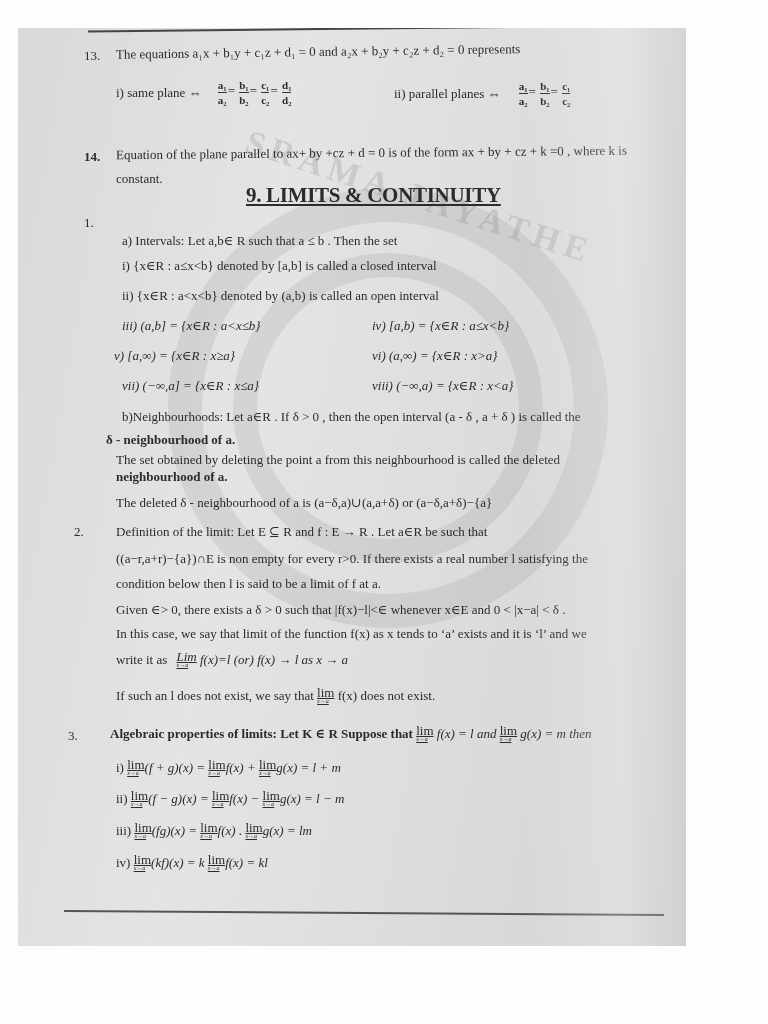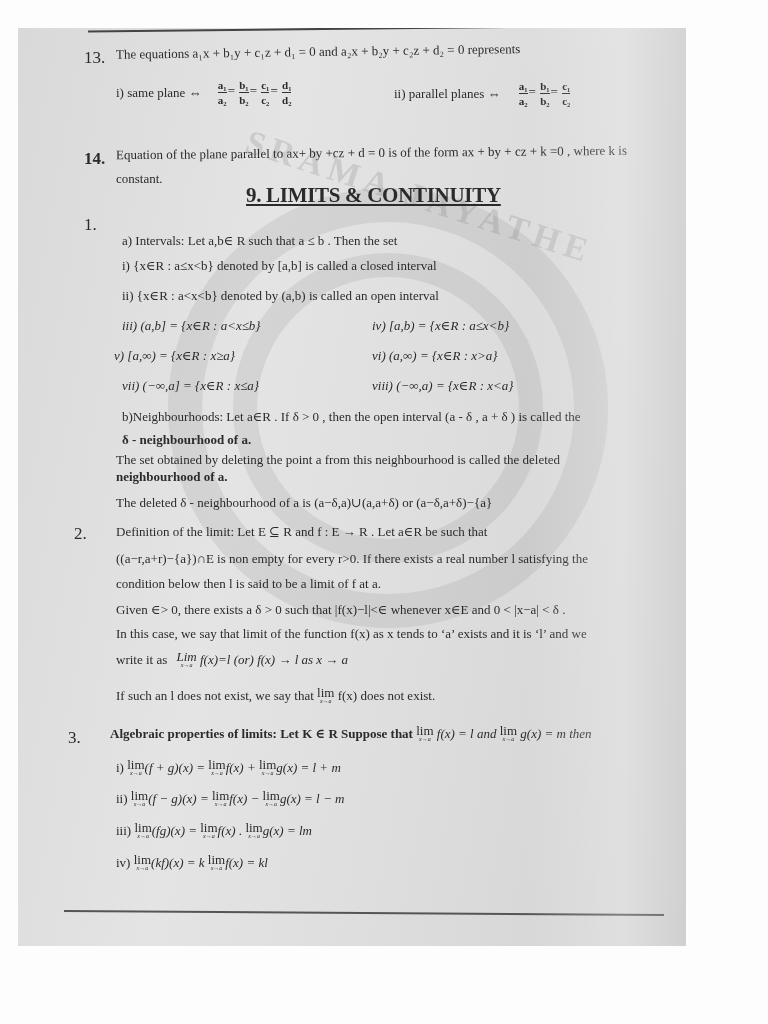--- a/index.html
+++ b/index.html
@@ -18,28 +18,28 @@
   }
   .top-rule { position: absolute; left: 70px; top: 0; width: 460px; height: 2px; background: #444; transform: rotate(-0.6deg); }
   .bottom-rule { position: absolute; left: 46px; top: 884px; width: 600px; height: 2px; background: #555; transform: rotate(0.4deg); }
   .watermark {
     position: absolute; left: 150px; top: 160px; width: 440px; height: 440px;
     border-radius: 50%; border: 34px solid rgba(140,140,140,0.18); box-sizing: border-box;
   }
   .watermark.inner { left: 215px; top: 225px; width: 310px; height: 310px; border-width: 24px; }
   .wm-text { position: absolute; left: 220px; top: 150px; font-size: 34px; font-weight: bold; color: rgba(120,120,120,0.22); transform: rotate(18deg); letter-spacing: 6px; }
   .line { position: absolute; white-space: nowrap; font-size: 13px; }
-  .num { position: absolute; font-size: 17px; }
+  .num { position: absolute; font-size: 13px; }
   b, .b { font-weight: bold; }
   i, .i { font-style: italic; }
   .title { position: absolute; left: 228px; top: 155px; font-size: 21px; font-weight: bold; text-decoration: underline; letter-spacing: -0.3px; }
   .frac { display: inline-block; vertical-align: middle; text-align: center; font-weight: bold; font-size: 11px; line-height: 14px; margin: 0 1px; }
   .frac span { display: block; }
   .frac .n { border-bottom: 1px solid #333; }
-  .lim { display: inline-block; vertical-align: middle; text-align: center; line-height: 9px; }
+  .lim { display: inline-block; vertical-align: middle; line-height: 9px; text-decoration: underline; }
   .lim .l { display: block; font-size: 13px; }
   .lim .s { display: block; font-size: 6px; font-style: italic; }
 </style>
 </head>
 <body>
 
 <div class="page">
   <div class="watermark"></div>
   <div class="watermark inner"></div>
   <div class="wm-text">SRAMA JAYATHE</div>
@@ -76,21 +76,21 @@
   <div class="line" style="left:104px;top:230px;">i)  {x∈R : a≤x&lt;b}  denoted by [a,b] is called a closed interval</div>
   <div class="line" style="left:104px;top:260px;">ii)  {x∈R : a&lt;x&lt;b}  denoted by (a,b) is called an open interval</div>
   <div class="line i" style="left:104px;top:290px;">iii)  (a,b] = {x∈R : a&lt;x≤b}</div>
   <div class="line i" style="left:354px;top:290px;">iv)  [a,b) = {x∈R : a≤x&lt;b}</div>
   <div class="line i" style="left:96px;top:320px;">v)  [a,∞) = {x∈R : x≥a}</div>
   <div class="line i" style="left:354px;top:320px;">vi)  (a,∞) = {x∈R : x&gt;a}</div>
   <div class="line i" style="left:104px;top:350px;">vii)  (−∞,a] = {x∈R : x≤a}</div>
   <div class="line i" style="left:354px;top:350px;">viii)  (−∞,a) = {x∈R : x&lt;a}</div>
 
   <div class="line" style="left:104px;top:381px;">b)Neighbourhoods: Let a∈R . If δ &gt; 0 , then the open interval (a - δ , a + δ ) is called the</div>
-  <div class="line b" style="left:104px;top:404px;">δ - neighbourhood of a.</div>
+  <div class="line b" style="left:88px;top:404px;">δ - neighbourhood of a.</div>
   <div class="line" style="left:98px;top:424px;">The set obtained by deleting the point  a  from this neighbourhood is called the deleted</div>
   <div class="line b" style="left:98px;top:441px;">neighbourhood of  a.</div>
   <div class="line" style="left:98px;top:467px;">The deleted δ - neighbourhood of  a  is (a−δ,a)∪(a,a+δ) or (a−δ,a+δ)−{a}</div>
 
   <div class="num" style="left:56px;top:496px;">2.</div>
   <div class="line" style="left:98px;top:496px;">Definition of the limit: Let E ⊆ R and  f : E → R . Let a∈R  be such that</div>
   <div class="line" style="left:98px;top:523px;">((a−r,a+r)−{a})∩E  is non empty for every r&gt;0. If there exists a real number l satisfying the</div>
   <div class="line" style="left:98px;top:548px;">condition below then l is said to be a limit of  f at  a.</div>
   <div class="line" style="left:98px;top:574px;">Given ∈&gt; 0, there exists a δ &gt; 0  such that |f(x)−l|&lt;∈ whenever  x∈E  and 0 &lt; |x−a| &lt; δ .</div>
   <div class="line" style="left:98px;top:598px;">In this case, we say that limit of the function f(x) as x tends to ‘a’ exists and it is ‘l’ and we</div>

